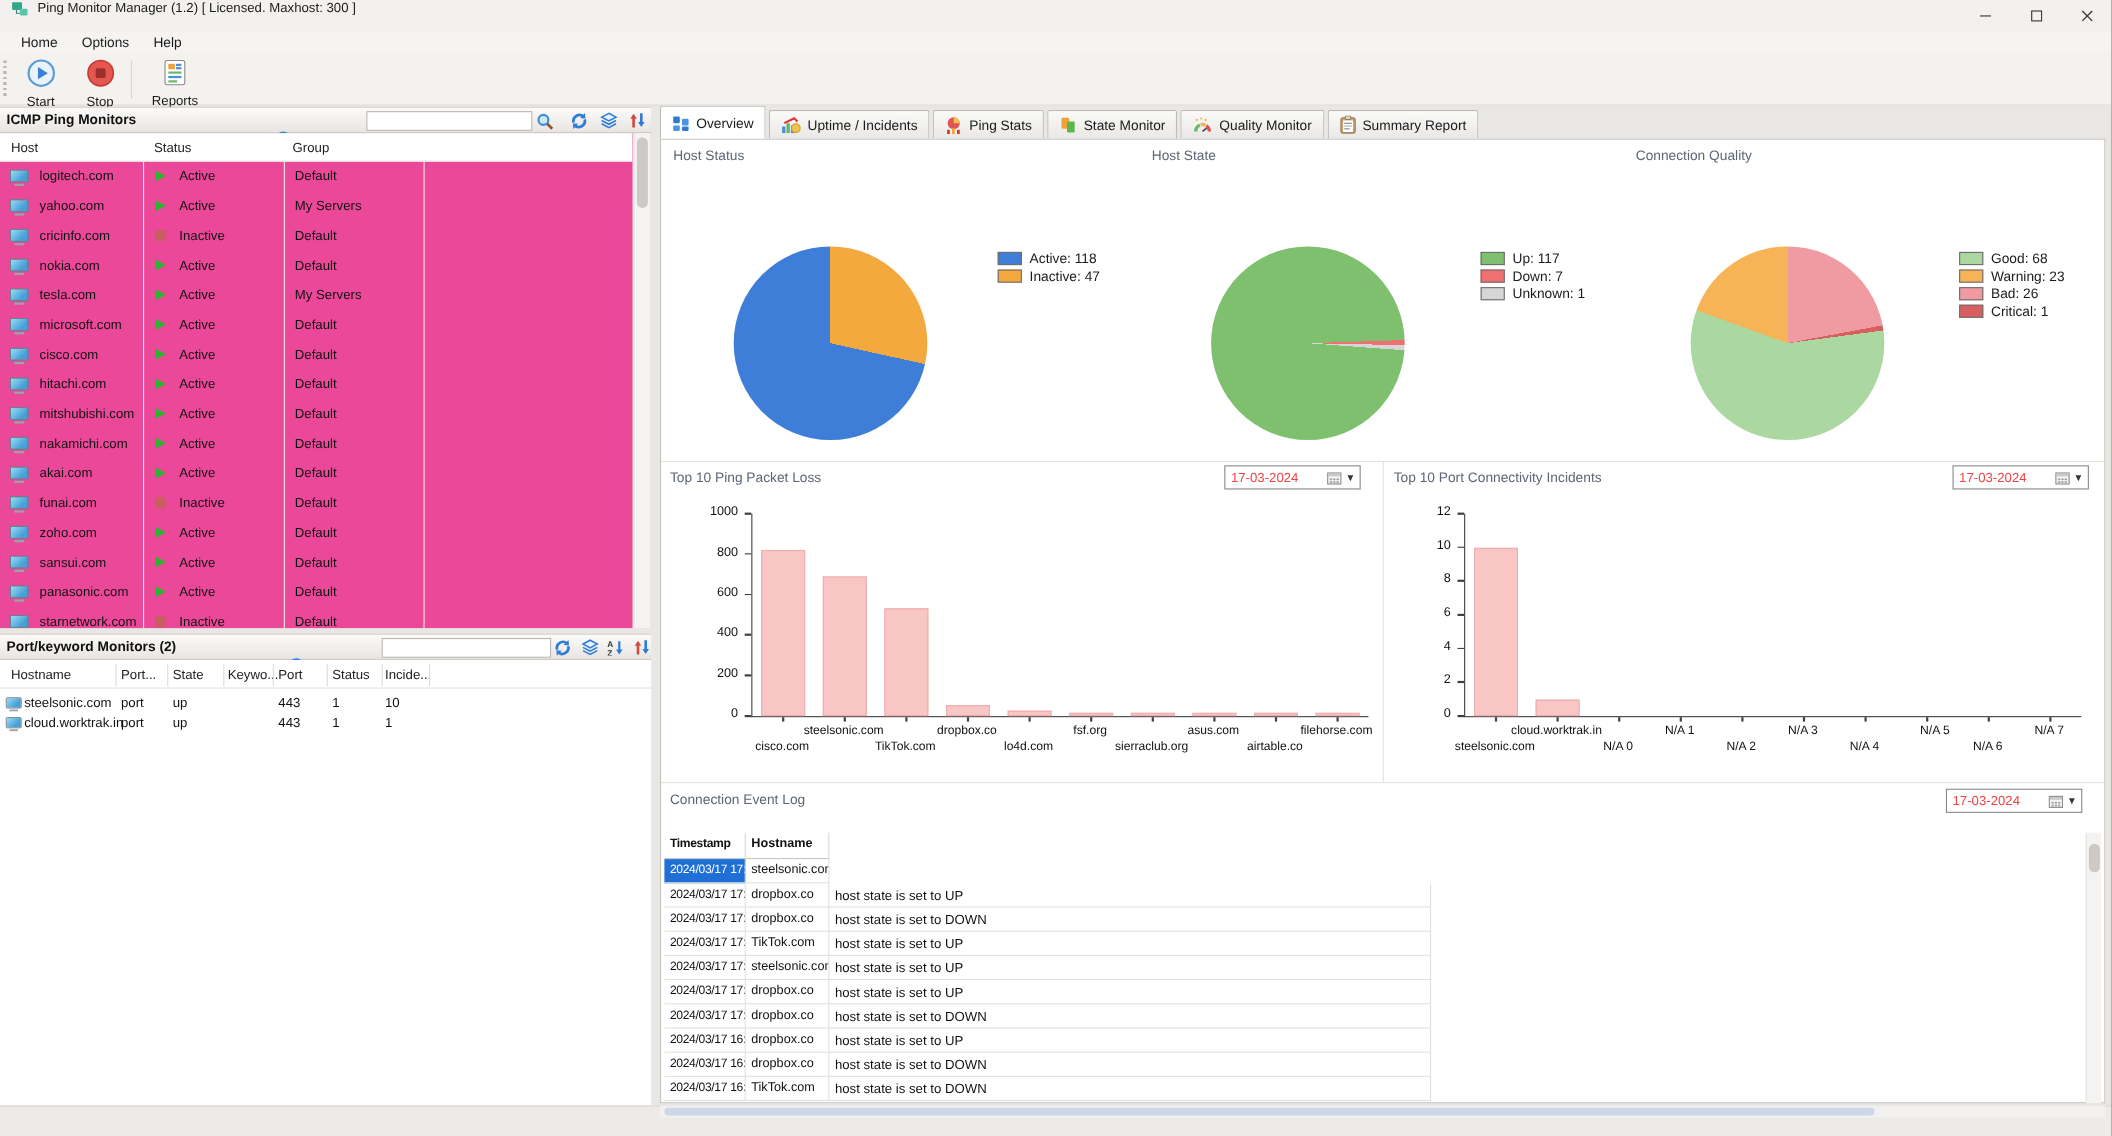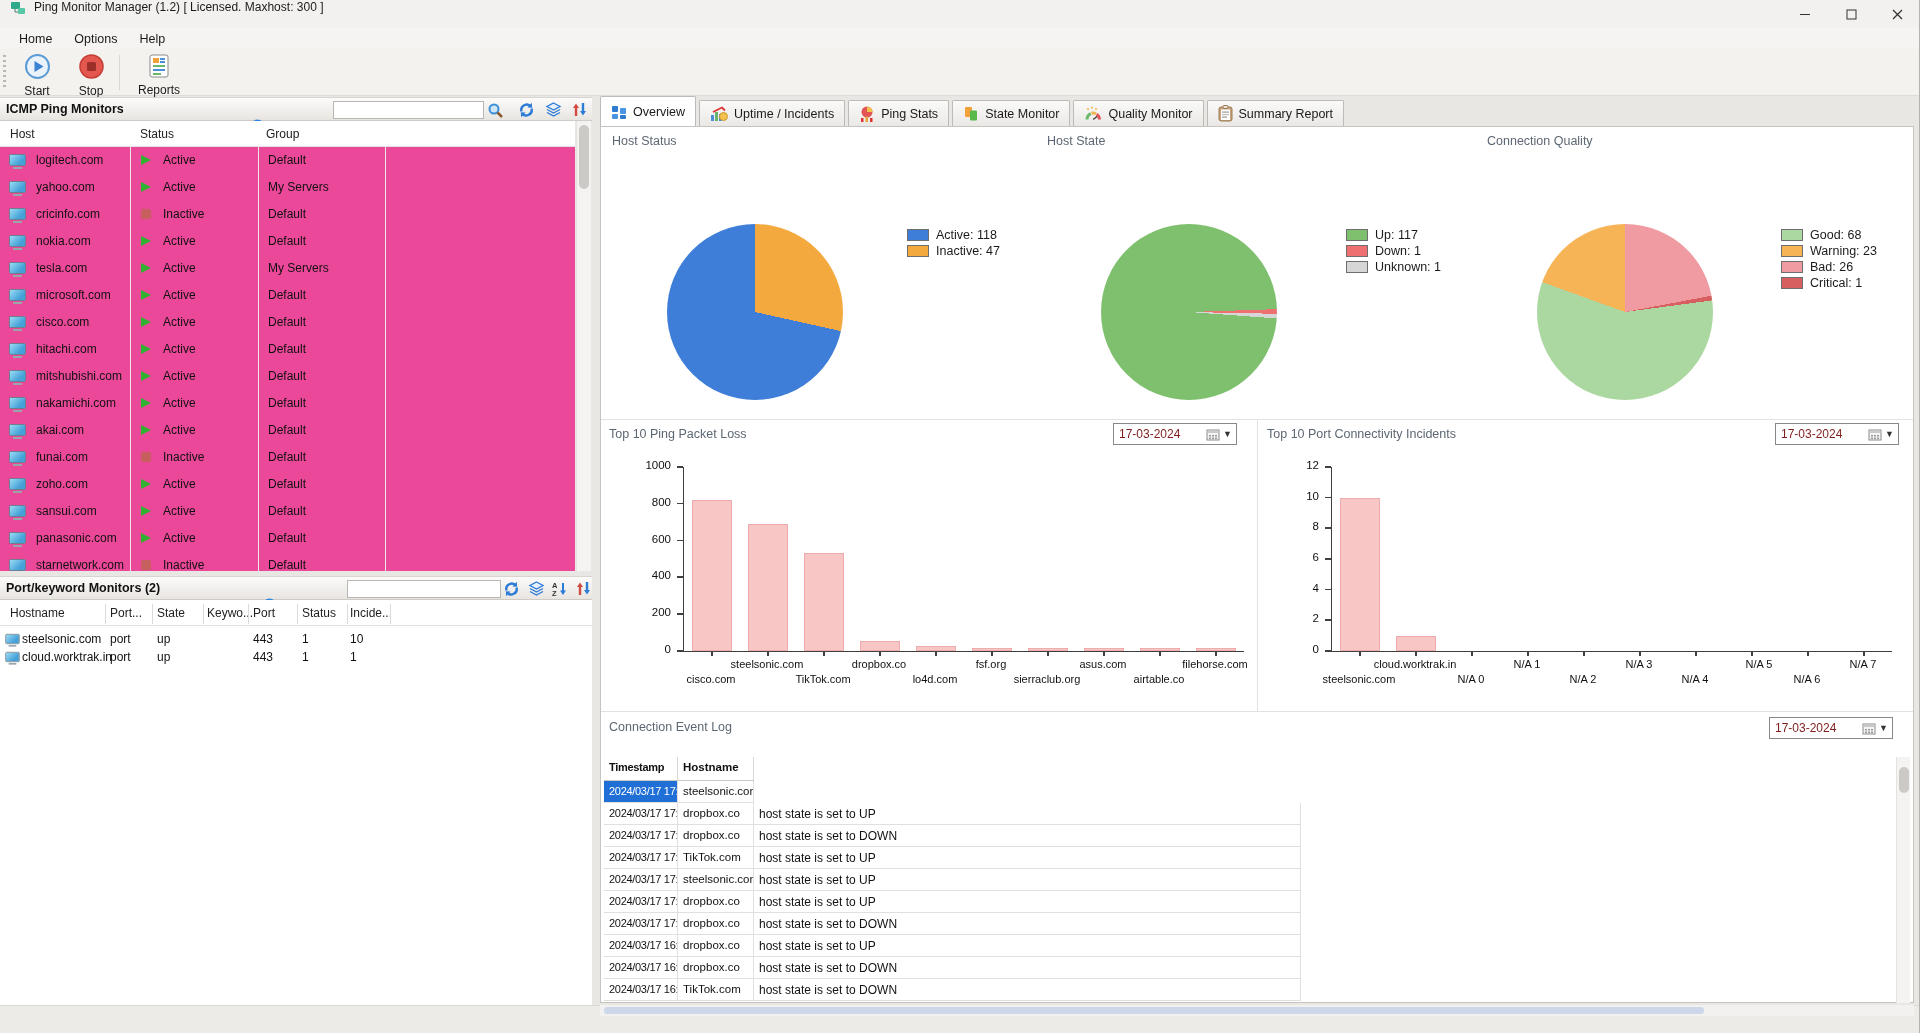--- a/index.html
+++ b/index.html
@@ -76,21 +76,21 @@
   .legend{position:absolute}
   #leg1{left:306px;top:100px}#leg2{left:745px;top:100px}#leg3{left:1180px;top:100px}
   .leg-row{display:flex;align-items:center;gap:7px;height:16px}
   .leg-swatch{width:22px;height:12px;border:1px solid #6e6e6e;box-sizing:border-box;flex:none}
   .leg-text{font-size:12.5px;color:#1b1b1b;white-space:nowrap}
   .divider{position:absolute;background:#e4e2df}
   #div-h1{left:0;top:292px;width:100%;height:1px}
   #div-v1{left:656px;top:292px;width:1px;height:292px}
   #div-h2{left:0;top:584px;width:100%;height:1px}
   .datebox{position:absolute;width:124px;height:22px;border:1px solid #8a8886;background:#fff;box-sizing:border-box;display:flex;align-items:center}
-  .datebox-text{flex:1;font-size:12px;padding-left:5px;color:#7f1d1d}
+  .datebox-text{flex:1;font-size:12px;padding-left:5px;color:#ef4444}
   .cal{display:flex;margin-right:3px}
   .datebox-arrow{font-size:9px;color:#333;margin-right:4px}
   #date1{left:512px;top:296px}#date2{left:1174px;top:296px}#date3{left:1168px;top:590px}
   .barchart{position:absolute;width:634px;height:245px}
   #chart1{left:28px;top:330px}#chart2{left:676px;top:330px}
   .bc-plot{position:absolute;border-left:1.5px solid #404040;border-bottom:1.5px solid #404040;box-sizing:content-box}
   .bc-bar{position:absolute;border:1px solid;box-sizing:border-box}
   .bc-ylab{position:absolute;font-size:11.5px;color:#111;text-align:right}
   .bc-tick{position:absolute;height:1.5px;background:#404040}
   .bc-xtick{position:absolute;width:1.5px;background:#404040}
@@ -532,21 +532,21 @@
           <span class="leg-text">Inactive: 47</span>
         </div>
       </div>
     <div class="legend" id="leg2">
         <div class="leg-row">
           <span class="leg-swatch" style="background: rgb(127, 192, 110);"></span>
           <span class="leg-text">Up: 117</span>
         </div>
         <div class="leg-row">
           <span class="leg-swatch" style="background: rgb(238, 112, 112);"></span>
-          <span class="leg-text">Down: 1</span>
+          <span class="leg-text">Down: 7</span>
         </div>
         <div class="leg-row">
           <span class="leg-swatch" style="background: rgb(214, 214, 214);"></span>
           <span class="leg-text">Unknown: 1</span>
         </div>
       </div>
     <div class="legend" id="leg3">
         <div class="leg-row">
           <span class="leg-swatch" style="background: rgb(171, 215, 160);"></span>
           <span class="leg-text">Good: 68</span>

